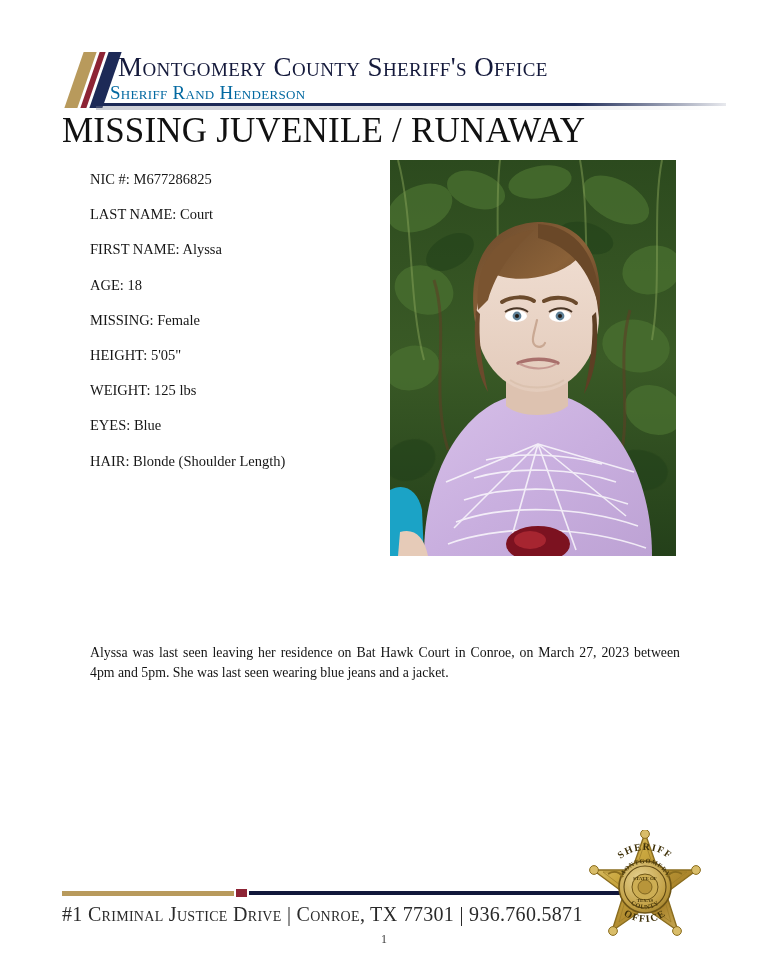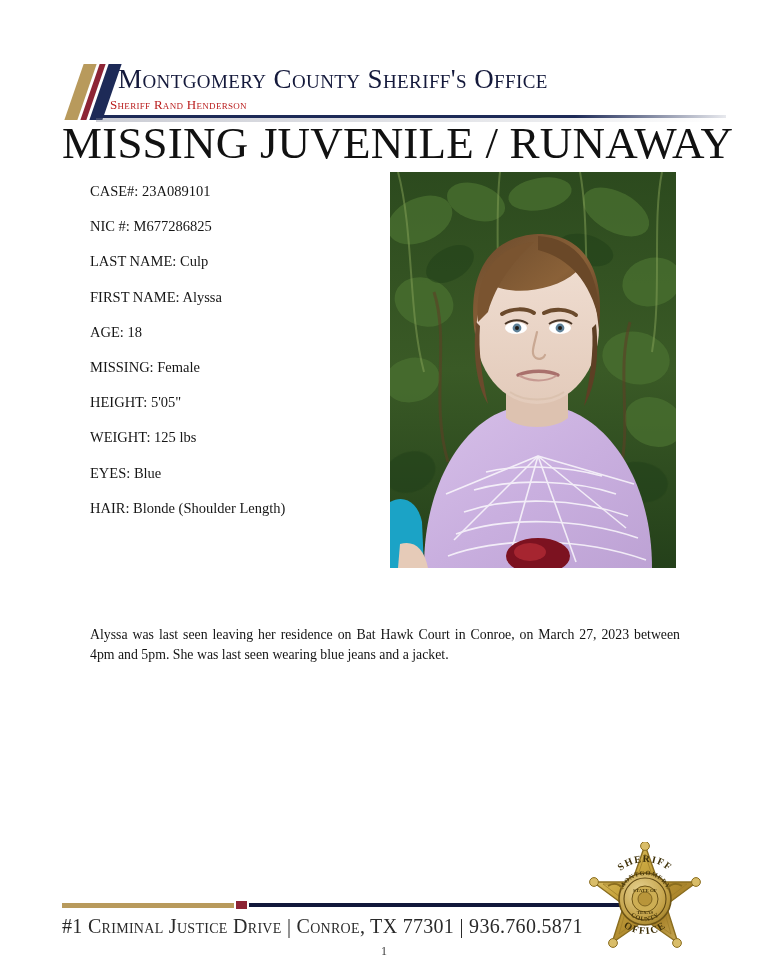--- a/index.html
+++ b/index.html
@@ -14,21 +14,20 @@
     position: relative;
     font-family: "Liberation Serif", "DejaVu Serif", serif;
     color: #1a1a1a;
     overflow: hidden;
   }
 
   .page {
     position: absolute;
     inset: 0;
     background: #fff;
-    margin-top: 12px;
   }
 
   
   .header {
     position: absolute;
     left: 0;
     top: 0;
     width: 768px;
     height: 108px;
   }
@@ -58,25 +57,25 @@
     line-height: 30px;
     letter-spacing: 0.4px;
     font-variant: small-caps;
     color: #14193b;
     white-space: nowrap;
   }
   .org-sub {
     position: absolute;
     left: 110px;
     top: 82px;
-    font-size: 13px;
+    font-size: 19px;
     line-height: 22px;
     letter-spacing: 0.3px;
     font-variant: small-caps;
-    color: #b91c1c;
+    color: #0369a1;
     white-space: nowrap;
   }
   .header-rule {
     position: absolute;
     left: 96px;
     top: 103px;
     width: 630px;
     height: 3px;
     background: linear-gradient(to right, #1d2a57 0%, #1d2a57 76%, rgba(29,42,87,0.10) 100%);
   }
@@ -87,21 +86,21 @@
     width: 630px;
     height: 4px;
     background: linear-gradient(to right, rgba(120,125,145,0.38) 0%, rgba(150,155,170,0.20) 70%, rgba(255,255,255,0) 100%);
   }
 
   
   .flyer-title {
     position: absolute;
     left: 62px;
     top: 110px;
-    font-size: 45px;
+    font-size: 35px;
     line-height: 42px;
     color: #111111;
     letter-spacing: 0.2px;
     white-space: nowrap;
   }
 
   
   .details {
     position: absolute;
     left: 90px;
@@ -127,21 +126,21 @@
     height: 396px;
     overflow: hidden;
     background: #2e4420;
   }
   .photo svg { display: block; }
 
   
   .narrative {
     position: absolute;
     left: 90px;
-    top: 613px;
+    top: 643px;
     width: 590px;
     font-family: Liberation Serif, serif;
   }
   .para {
     font-size: 13.8px;
     line-height: 19.5px;
     text-align: justify;
     color: #141414;
     margin: 0 0 20px 0;
   }
@@ -215,30 +214,26 @@
     <div class="org-name">Montgomery County Sheriff's Office</div>
     <div class="org-sub">Sheriff Rand Henderson</div>
     <div class="header-rule"></div>
     <div class="header-rule-shadow"></div>
   </div>
 
   <div class="flyer-title">MISSING JUVENILE / RUNAWAY</div>
 
   <div class="details">
     <div class="detail-row">
-      <span class="detail-label">CASE#:</span>
-      <span class="detail-value">23A089101</span>
-    </div>
-    <div class="detail-row">
       <span class="detail-label">NIC #:</span>
       <span class="detail-value">M677286825</span>
     </div>
     <div class="detail-row">
       <span class="detail-label">LAST NAME:</span>
-      <span class="detail-value">Culp</span>
+      <span class="detail-value">Court</span>
     </div>
     <div class="detail-row">
       <span class="detail-label">FIRST NAME:</span>
       <span class="detail-value">Alyssa</span>
     </div>
     <div class="detail-row">
       <span class="detail-label">AGE:</span>
       <span class="detail-value">18</span>
     </div>
     <div class="detail-row">

